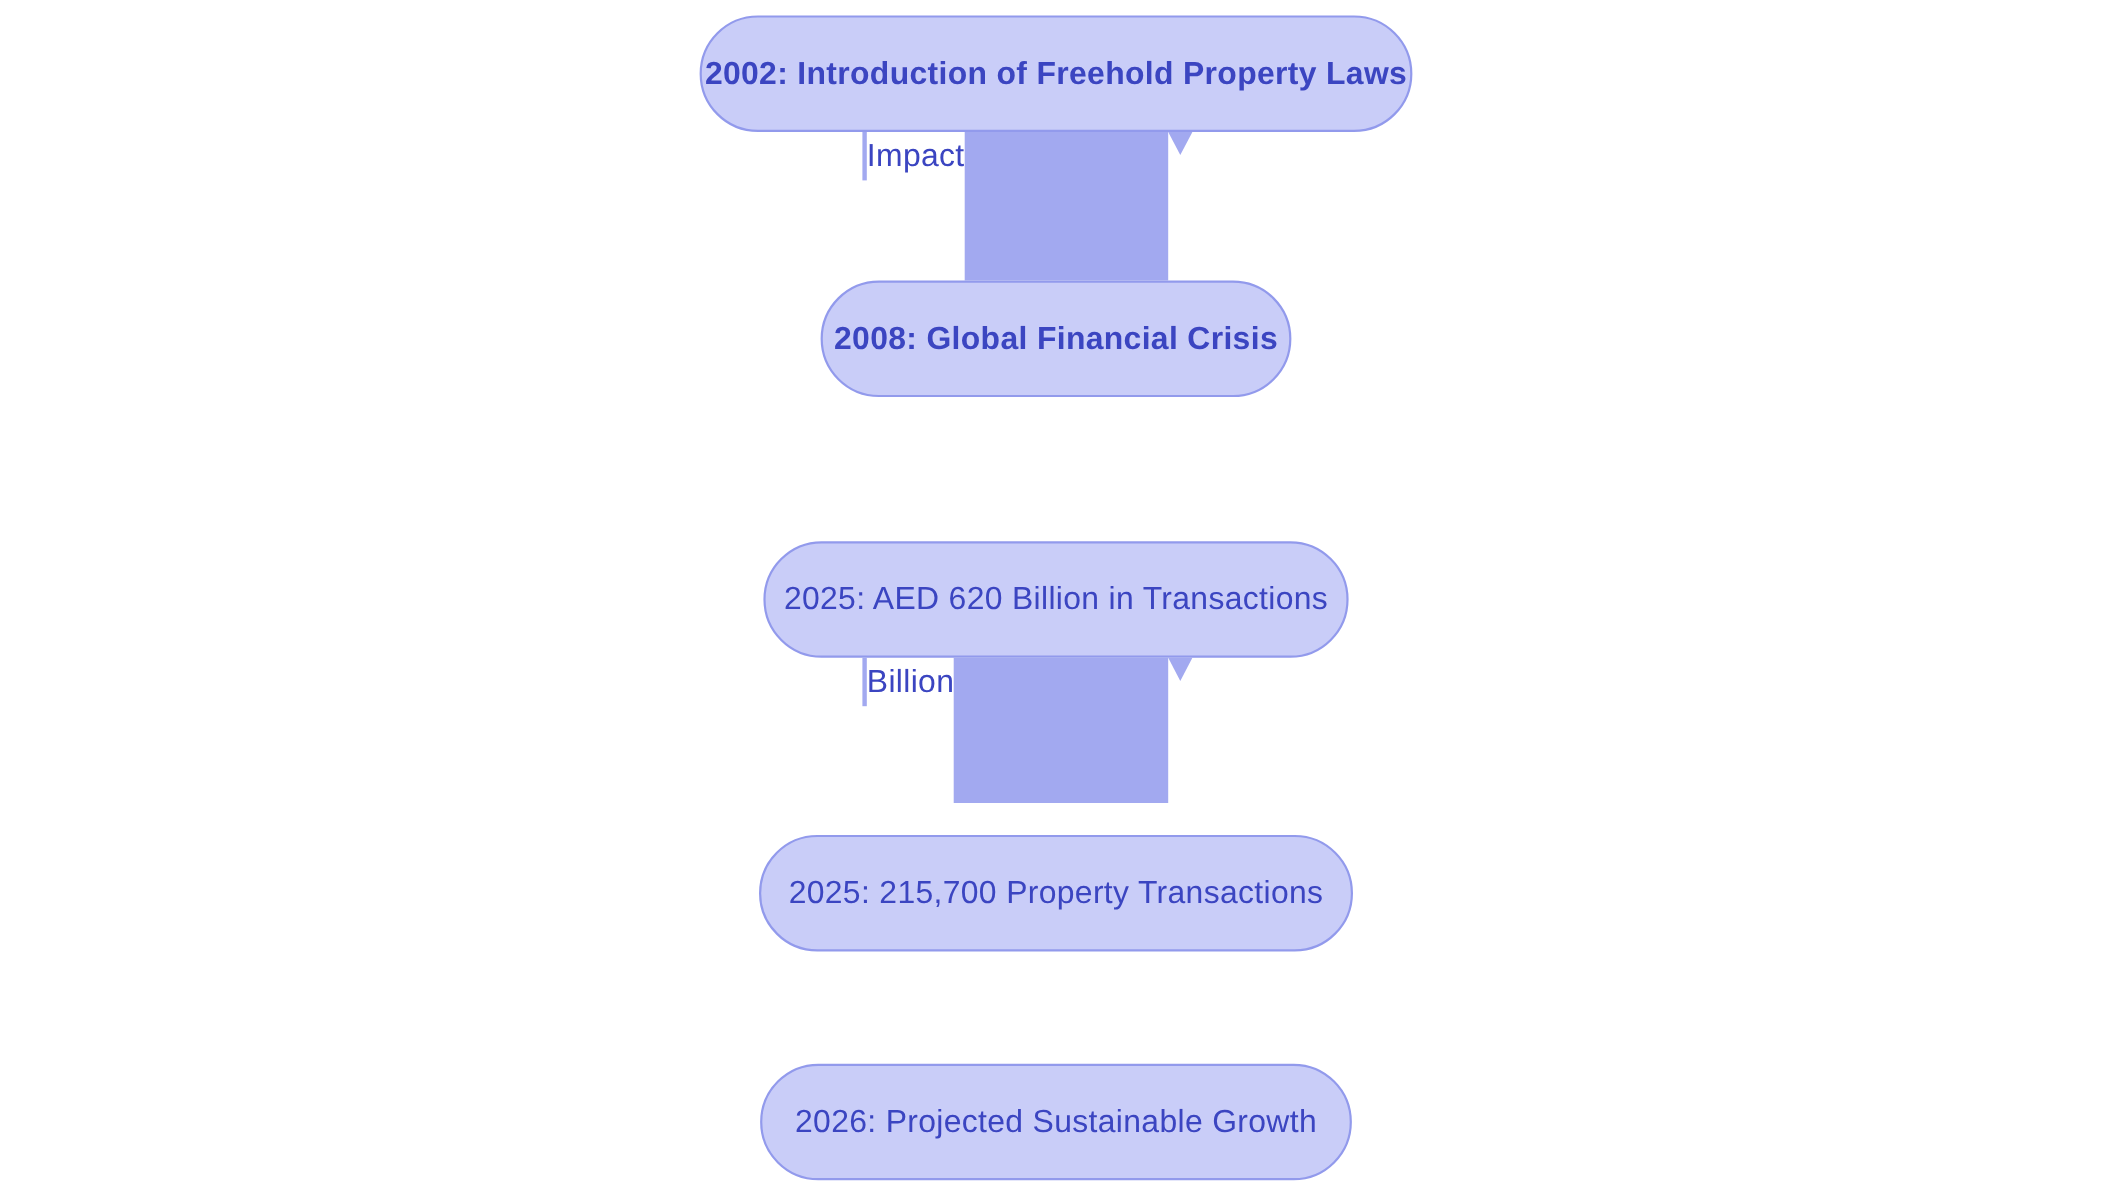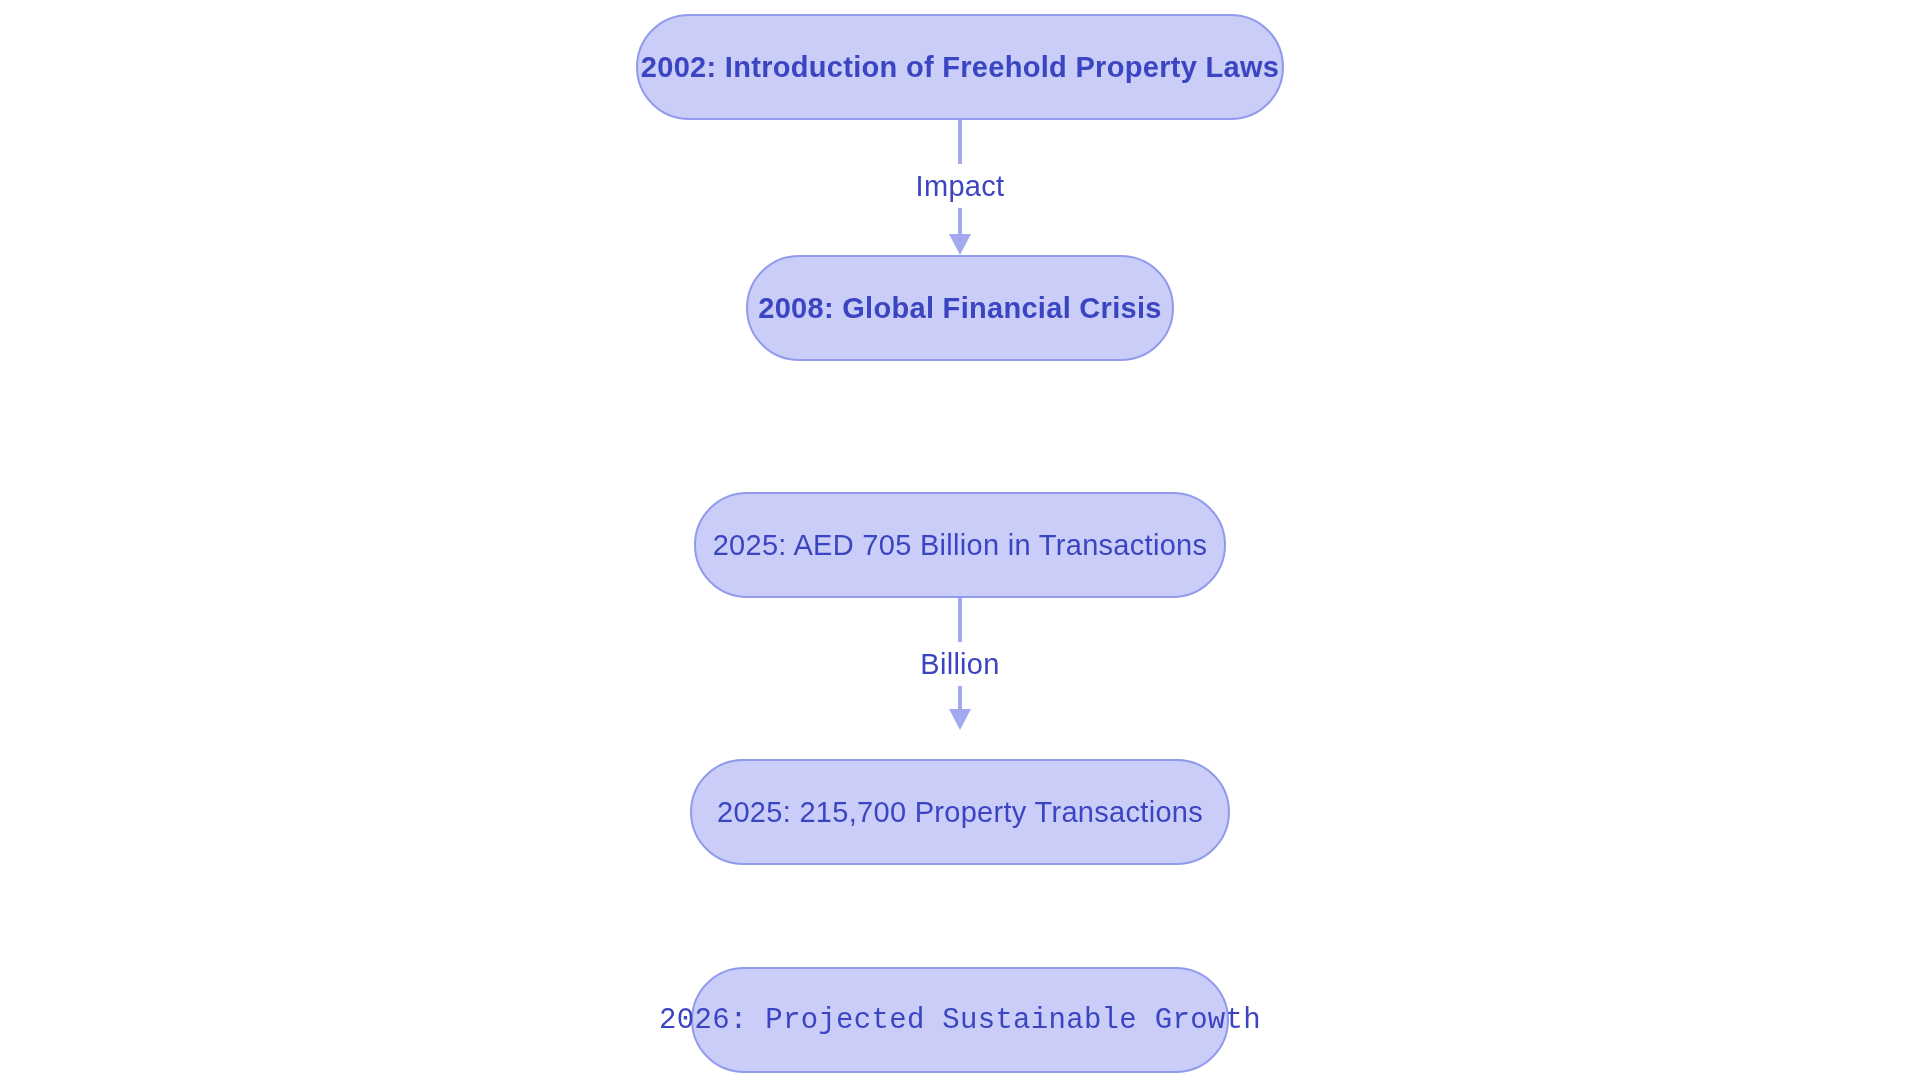--- a/index.html
+++ b/index.html
@@ -32,29 +32,27 @@
     letter-spacing: 0.3px;
     display: flex;
     align-items: center;
     justify-content: center;
     white-space: nowrap;
   }
   .n1 { top: 14px;  left: 636px; width: 648px; font-weight: bold; }
   .n2 { top: 255px; left: 746px; width: 428px; font-weight: bold; }
   .n3 { top: 492px; left: 694px; width: 532px; }
   .n4 { top: 730px; left: 690px; width: 540px; margin-top: 29px; }
-  .n5 { top: 967px; left: 691px; width: 538px; font-family: Liberation Mono, monospace; }
+  .n5 { top: 967px; left: 691px; width: 538px; }
 
   .connector {
     position: absolute;
-    left: 810px;
+    left: 784px;
     width: 300px;
     display: flex;
-    flex-direction: column;
-    align-items: center;
   }
   .c1 { top: 120px; height: 135px; }
   .c2 { top: 361px; height: 131px; }
   .c3 { top: 598px; height: 132px; }
   .c4 { top: 836px; height: 131px; }
 
   .seg {
     width: 4px;
     background: var(--arrow-color);
   }
@@ -90,21 +88,21 @@
     <div class="seg seg-bottom"></div>
     <div class="arrowhead"></div>
   </div>
 
   <div class="node n2">
     <span>2008: Global Financial Crisis</span>
   </div>
 
 
   <div class="node n3">
-    <span>2025: AED 705 Billion in Transactions</span>
+    <span>2025: AED 620 Billion in Transactions</span>
   </div>
 
   <div class="connector c3">
     <div class="seg seg-top"></div>
     <div class="edge-label">Billion</div>
     <div class="seg seg-bottom"></div>
     <div class="arrowhead"></div>
   </div>
 
   <div class="node n4">

